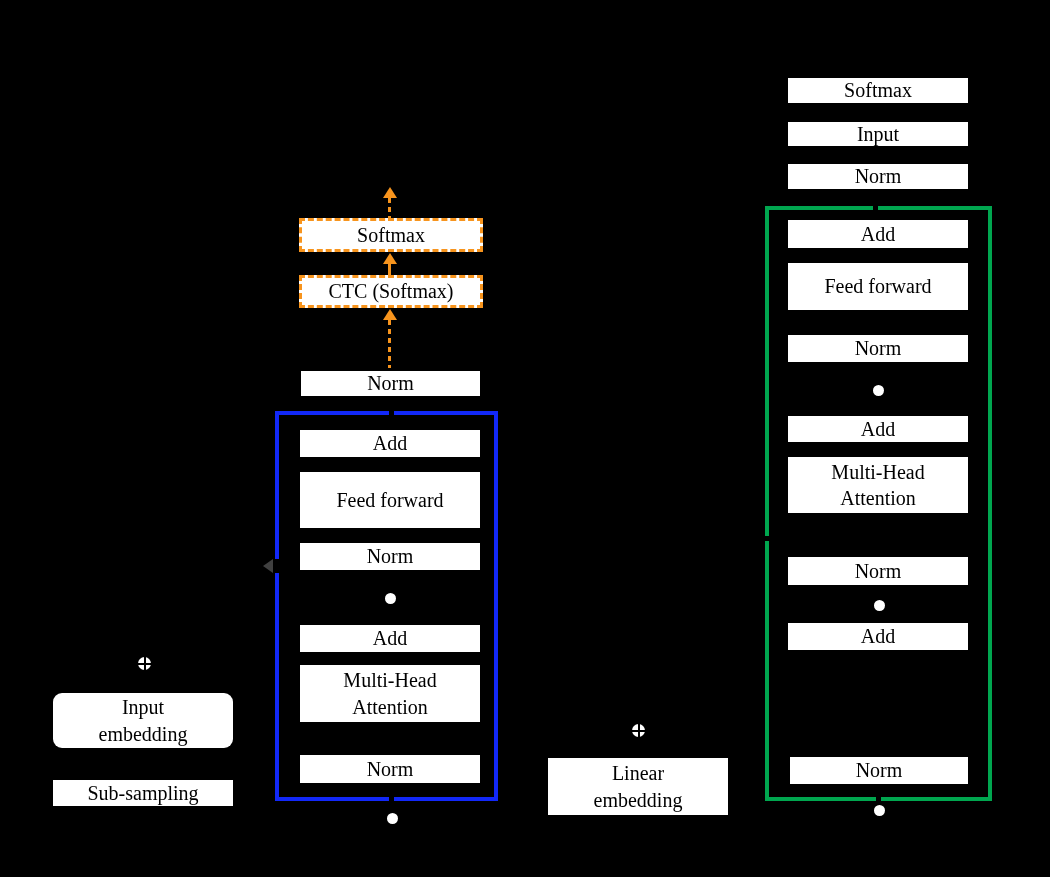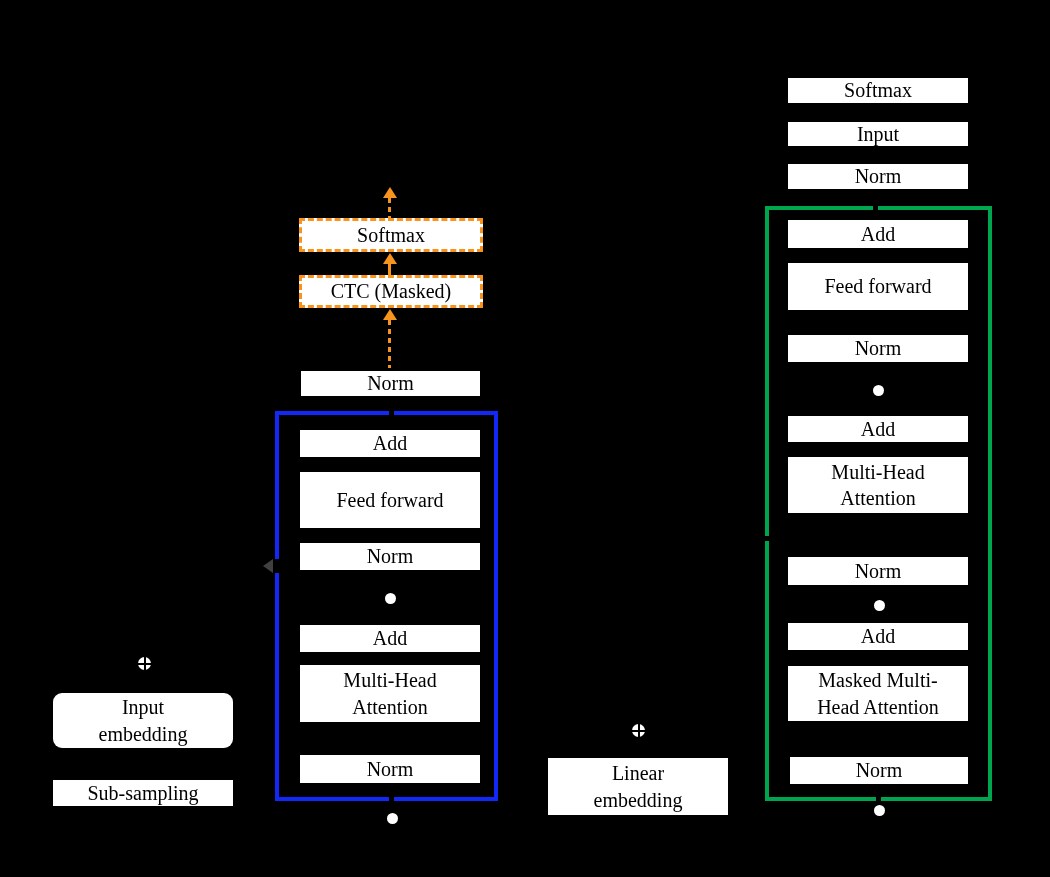--- a/index.html
+++ b/index.html
@@ -99,21 +99,21 @@
   <div class="tick" style="left:876px; top:793px; width:5px; height:13px;"></div>
 
   <div class="arrow-head" style="left:383px; top:187px;"></div>
   <div class="stem stem--dashed" style="left:388px; top:198px; height:20px;"></div>
 
   <div class="box box--orange" style="left:299px; top:218px; width:184px; height:34px;">Softmax</div>
 
   <div class="arrow-head" style="left:383px; top:253px;"></div>
   <div class="stem stem--solid" style="left:388px; top:262px; height:13px;"></div>
 
-  <div class="box box--orange" style="left:299px; top:275px; width:184px; height:33px;">CTC (Masked)</div>
+  <div class="box box--orange" style="left:299px; top:275px; width:184px; height:33px;">CTC (Softmax)</div>
 
   <div class="arrow-head" style="left:383px; top:309px;"></div>
   <div class="stem stem--dashed" style="left:388px; top:320px; height:48px;"></div>
 
   <div class="box" style="left:301px; top:371px; width:179px; height:25px;">Norm</div>
 
   <div class="box" style="left:300px; top:430px; width:180px; height:27px;">Add</div>
   <div class="box" style="left:300px; top:472px; width:180px; height:56px;">Feed forward</div>
   <div class="box" style="left:300px; top:543px; width:180px; height:27px;">Norm</div>
   <div class="dot" style="left:385px; top:593px;"></div>
@@ -135,22 +135,20 @@
   <div class="box" style="left:788px; top:220px; width:180px; height:28px;">Add</div>
   <div class="box" style="left:788px; top:263px; width:180px; height:47px;">Feed forward</div>
   <div class="box" style="left:788px; top:335px; width:180px; height:27px;">Norm</div>
   <div class="dot" style="left:873px; top:385px;"></div>
   <div class="box" style="left:788px; top:416px; width:180px; height:26px;">Add</div>
   <div class="box" style="left:788px; top:457px; width:180px; height:56px;">Multi-Head
 Attention</div>
   <div class="box" style="left:788px; top:557px; width:180px; height:28px;">Norm</div>
   <div class="dot" style="left:874px; top:600px;"></div>
   <div class="box" style="left:788px; top:623px; width:180px; height:27px;">Add</div>
-  <div class="box" style="left:788px; top:666px; width:180px; height:55px;">Masked Multi-
-Head Attention</div>
   <div class="box" style="left:790px; top:757px; width:178px; height:27px;">Norm</div>
   <div class="dot" style="left:874px; top:805px;"></div>
 
   <div class="plus-circle" style="left:632px; top:724px;"></div>
   <div class="box" style="left:548px; top:758px; width:180px; height:57px;">Linear
 embedding</div>
 
 </div>
 
 </body></html>

